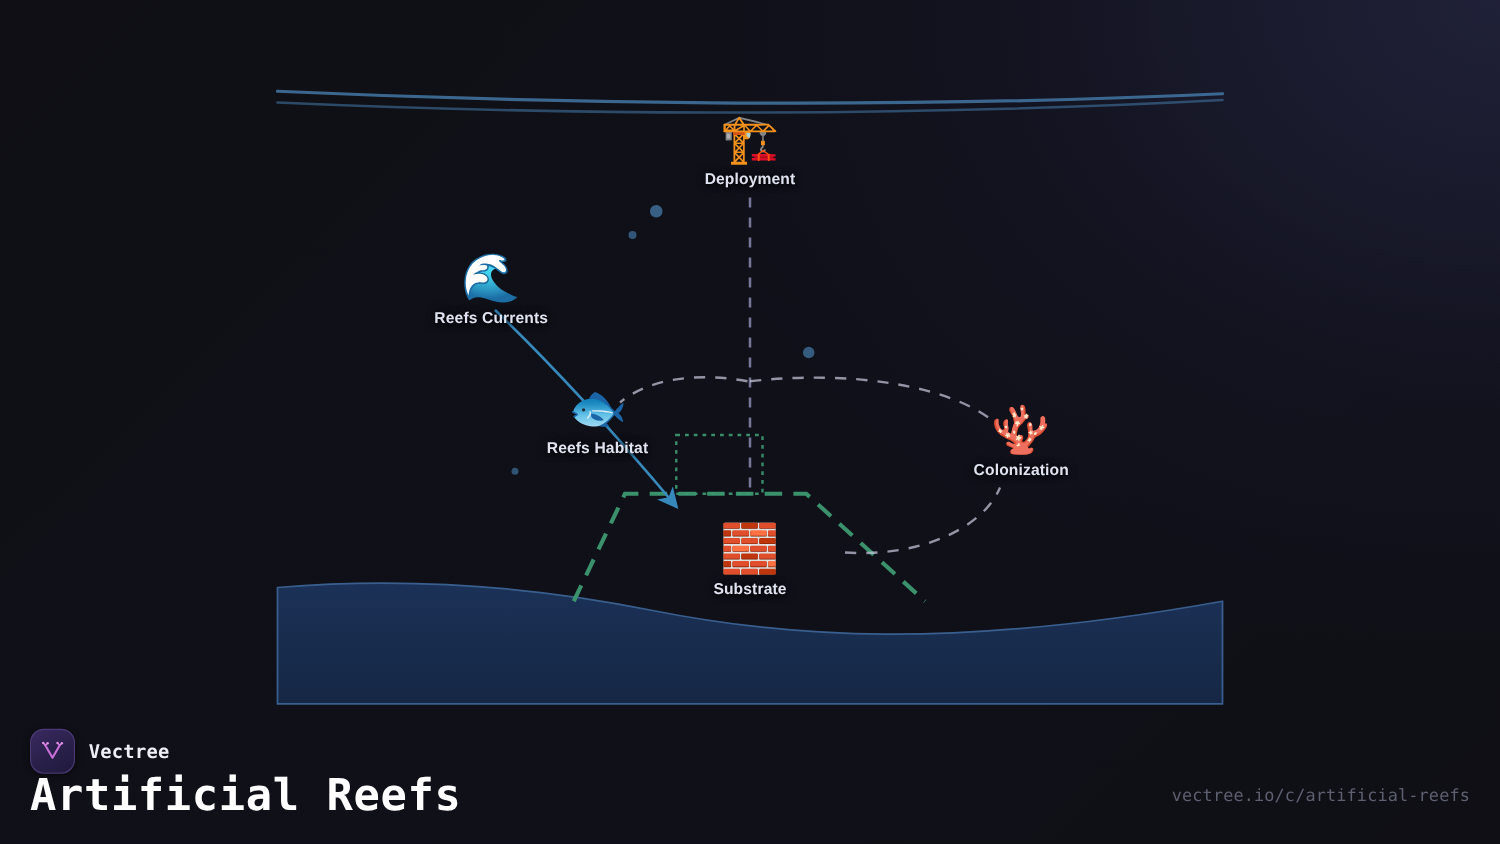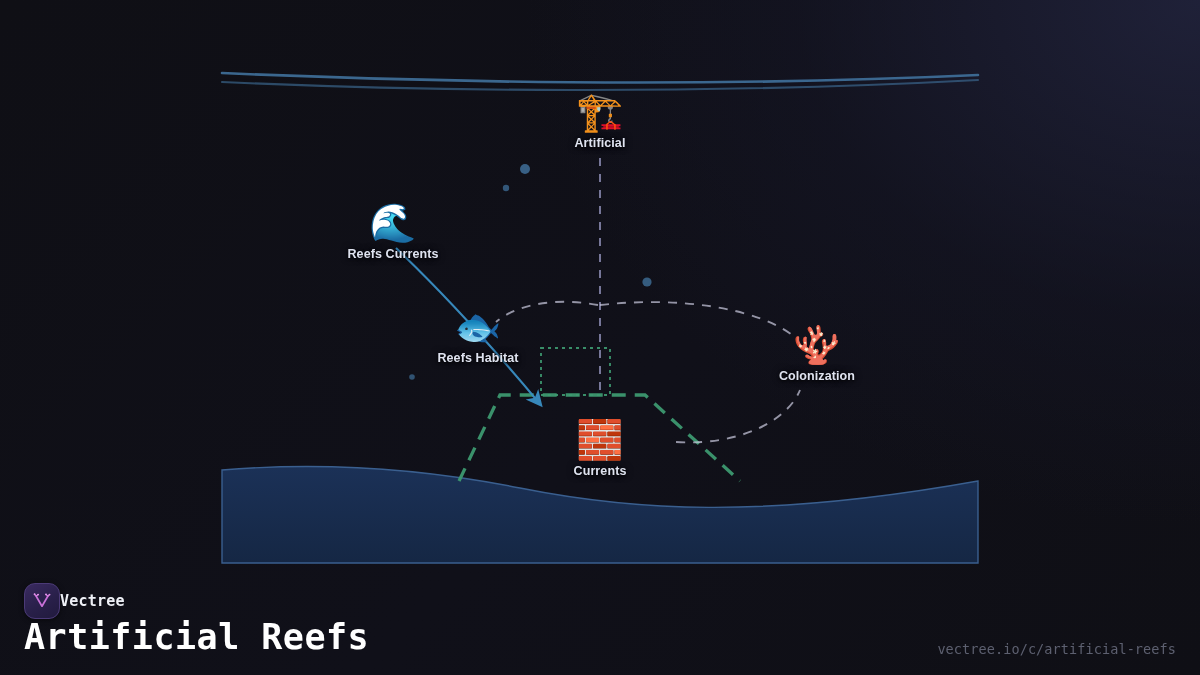--- a/index.html
+++ b/index.html
@@ -53,21 +53,21 @@
     bottom: 0;
     width: 1200px;
     height: 105px;
   }
   #brand-row {
     position: absolute;
     left: 24px;
     top: 13px;
     display: flex;
     align-items: center;
-    gap: 0;
+    gap: 11px;
   }
   #brand-badge {
     width: 34px;
     height: 34px;
     border-radius: 11px;
     background: linear-gradient(150deg, #3a2a60 0%, #29204a 55%, #211a3d 100%);
     border: 1px solid #4b3a77;
     display: flex;
     align-items: center;
     justify-content: center;
@@ -88,21 +88,21 @@
     font-size: 35px;
     font-weight: bold;
     color: #ffffff;
     letter-spacing: 0.5px;
     white-space: nowrap;
     text-align: right;
   }
   #footer-url {
     position: absolute;
     right: 24px;
-    bottom: 18px;
+    bottom: 30px;
     font-family: "DejaVu Sans Mono", monospace;
     font-size: 13.5px;
     color: #5d6070;
     letter-spacing: 0.1px;
   }
 </style>
 </head>
 <body>
 
 <div id="stage">
@@ -161,41 +161,41 @@
     <g>
       <circle cx="525" cy="169" r="5.0" fill="#3f6f99" opacity="0.85"></circle>
       <circle cx="506" cy="188" r="3.2" fill="#3f6f99" opacity="0.75"></circle>
       <circle cx="647" cy="282" r="4.6" fill="#3f6f99" opacity="0.8"></circle>
       <circle cx="412" cy="377" r="2.8" fill="#3f6f99" opacity="0.7"></circle>
     </g>
   </svg>
 
   <div class="node" style="left:600px; top:90px;">
     <span class="node-icon">🏗️</span>
-    <span class="node-label">Artificial</span>
+    <span class="node-label">Deployment</span>
   </div>
 
   <div class="node" style="left:393px; top:201px;">
     <span class="node-icon">🌊</span>
     <span class="node-label">Reefs Currents</span>
   </div>
 
   <div class="node" style="left:478px; top:305px;">
     <span class="node-icon">🐟</span>
     <span class="node-label">Reefs Habitat</span>
   </div>
 
   <div class="node" style="left:817px; top:323px;">
     <span class="node-icon">🪸</span>
     <span class="node-label">Colonization</span>
   </div>
 
   <div class="node" style="left:600px; top:418px;">
     <span class="node-icon">🧱</span>
-    <span class="node-label">Currents</span>
+    <span class="node-label">Substrate</span>
   </div>
 
   <div id="footer">
     <div id="brand-row">
       <div id="brand-badge">
         <svg width="20" height="20" viewBox="0 0 20 20" xmlns="http://www.w3.org/2000/svg">
           <path d="M4.2,5.2 L10,15.2 L15.8,5.2" fill="none" stroke="#c870d8" stroke-width="1.7" stroke-linecap="round" stroke-linejoin="round"></path>
           <path d="M4.2,5.2 L2.6,3.3 M4.2,5.2 L6.1,3.6" fill="none" stroke="#d77be0" stroke-width="1.3" stroke-linecap="round"></path>
           <path d="M15.8,5.2 L14.0,3.4 M15.8,5.2 L17.5,3.6" fill="none" stroke="#d77be0" stroke-width="1.3" stroke-linecap="round"></path>
           <circle cx="2.6" cy="3.3" r="0.95" fill="#e193ea"></circle>

